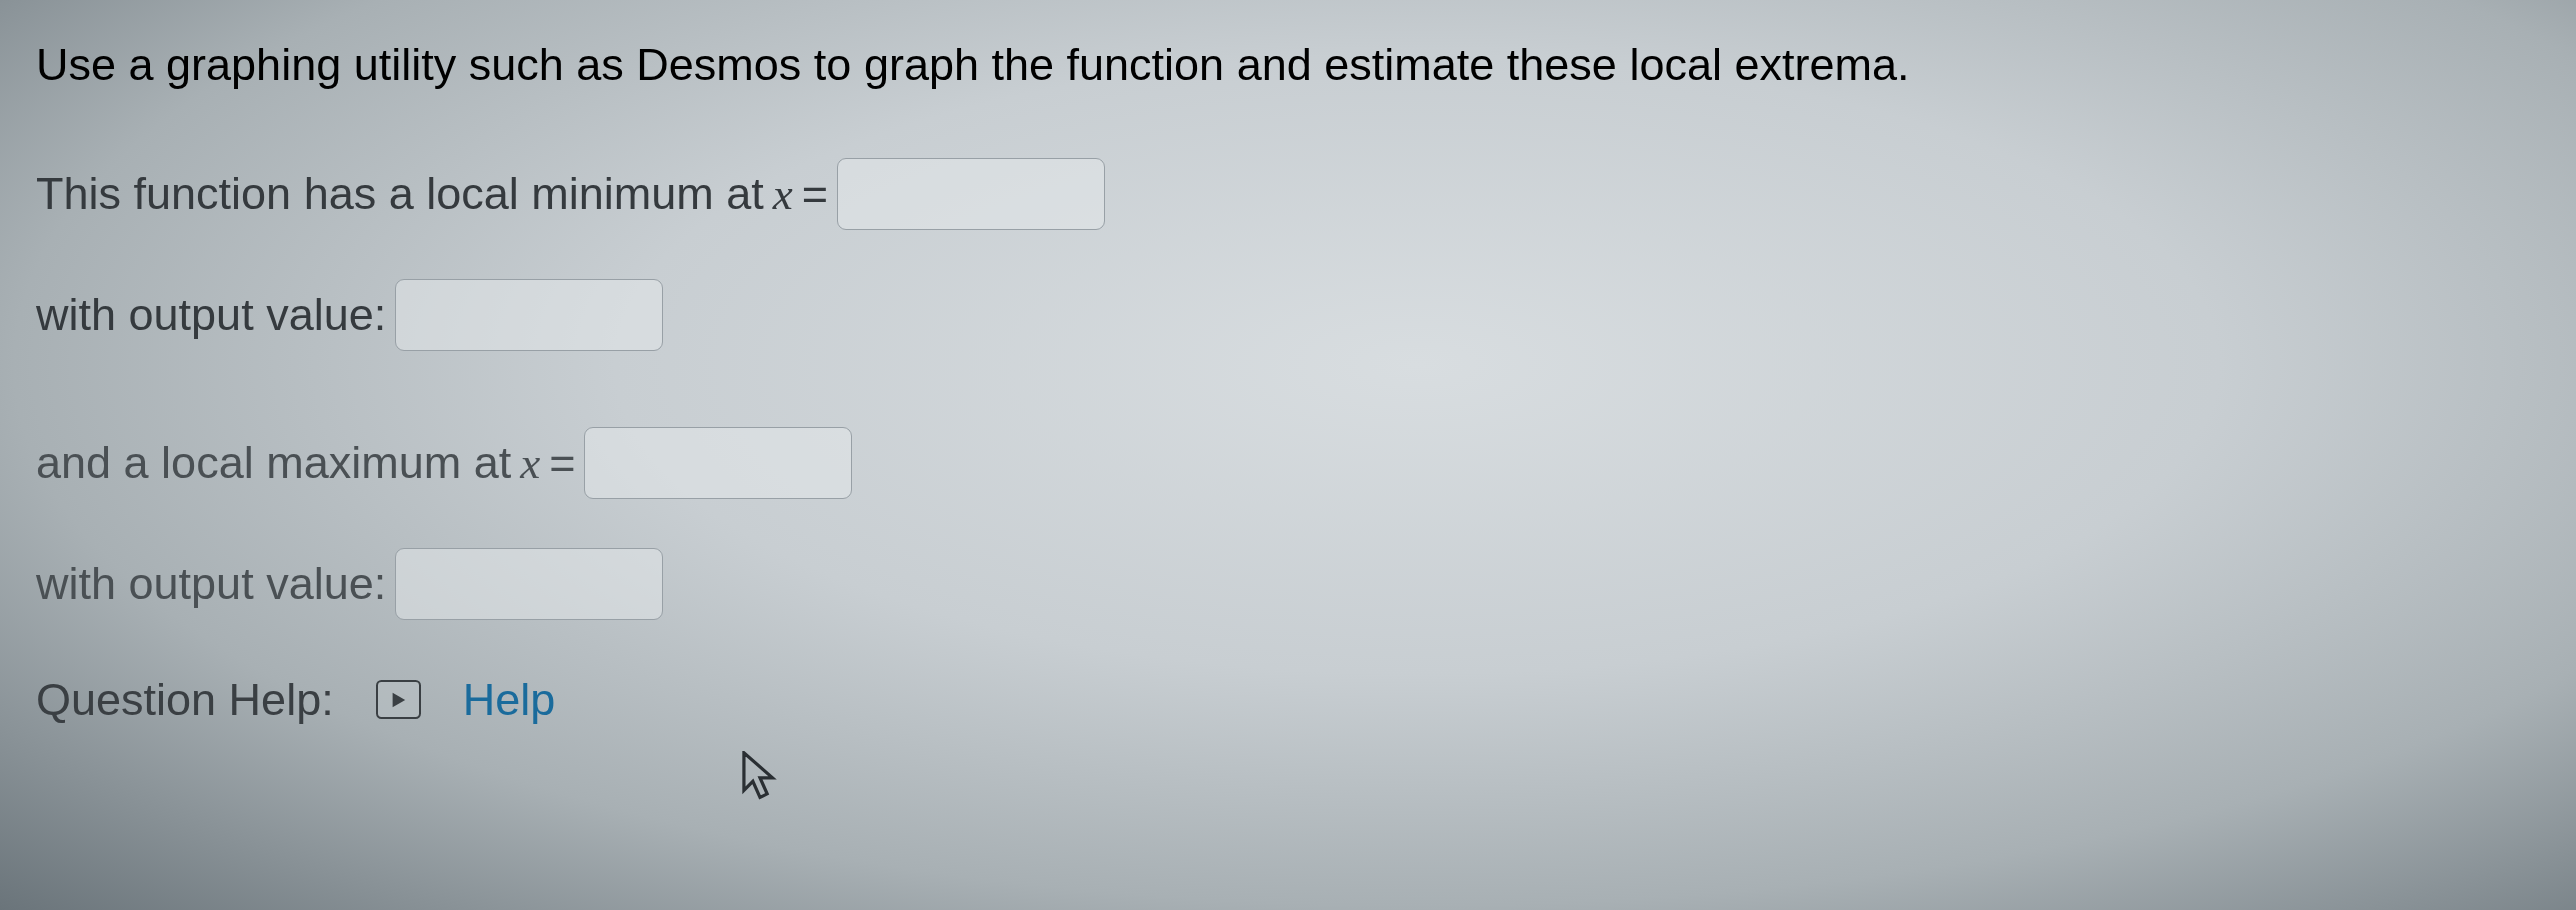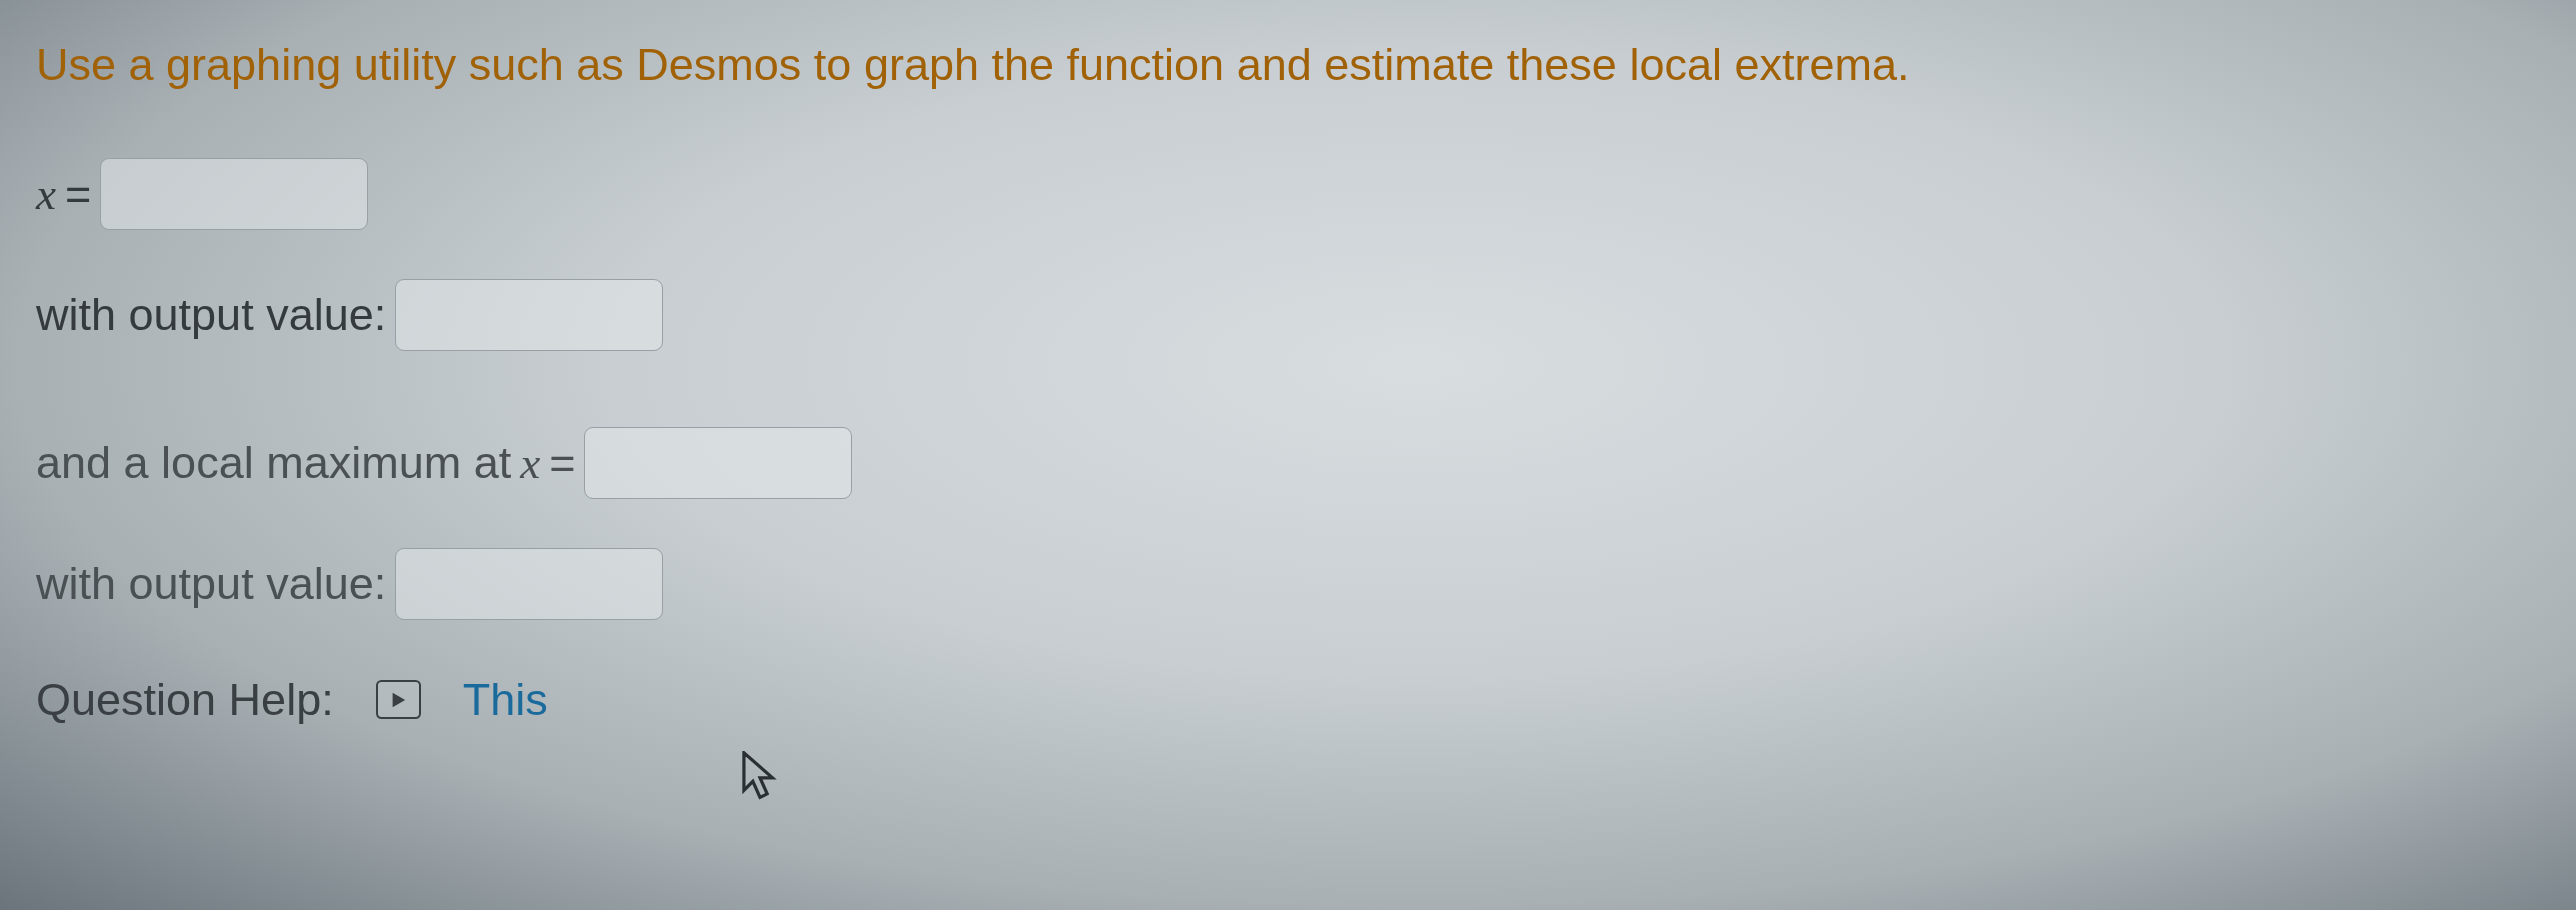--- a/index.html
+++ b/index.html
@@ -7,21 +7,21 @@
       width: 2576px;
       height: 911px;
       background: radial-gradient(ellipse at 55% 40%, #d8dde0 0%, #c8ced2 40%, #a8b0b4 70%, #6a747a 100%);
       font-family: "Lucida Sans", "Lucida Grande", Arial, sans-serif;
       color: #2a2f33;
       padding: 36px 36px 36px 36px;
       overflow: hidden;
     }
     .instruction {
       font-size: 45px;
-      color: #a16207;
+      color: #000000;
       margin-bottom: 63px;
       line-height: 1.3;
     }
     .line {
       font-size: 45px;
       color: #353a3e;
       display: flex;
       align-items: center;
       flex-wrap: wrap;
       margin-bottom: 49px;
@@ -73,20 +73,21 @@
     .dimmer {
       color: #4a5054;
     }
   </style>
 </head>
 <body>
 
 <div class="instruction">Use a graphing utility such as Desmos to graph the function and estimate these local extrema.</div>
 
 <div class="line">
+  <span>This function has a local minimum at </span>
   <span class="mathx">x</span>
   <span> = </span>
   <input type="text" class="answer-input" value="" style="">
 </div>
 
 <div class="line">
   <span>with output value: </span>
   <input type="text" class="answer-input" value="" style="">
 </div>
 
@@ -104,21 +105,21 @@
   <input type="text" class="answer-input" value="" style="">
 </div>
 
 <div class="help-row">
   <span>Question Help:</span>
   <span class="video-icon">
     <svg width="18" height="18" viewBox="0 0 20 20">
       <polygon points="4,2 18,10 4,18" fill="#3a3f43"></polygon>
     </svg>
   </span>
-  <span class="video-link">This</span>
+  <span class="video-link">Help</span>
 </div>
 
 <div class="cursor-overlay">
   <svg width="36" height="50" viewBox="0 0 20 28">
     <path d="M1 1 L1 22 L6 17 L10 26 L14 24 L10 15 L17 15 Z" fill="none" stroke="#2a2f33" stroke-width="1.8"></path>
   </svg>
 </div>
 
 
 </body></html>

